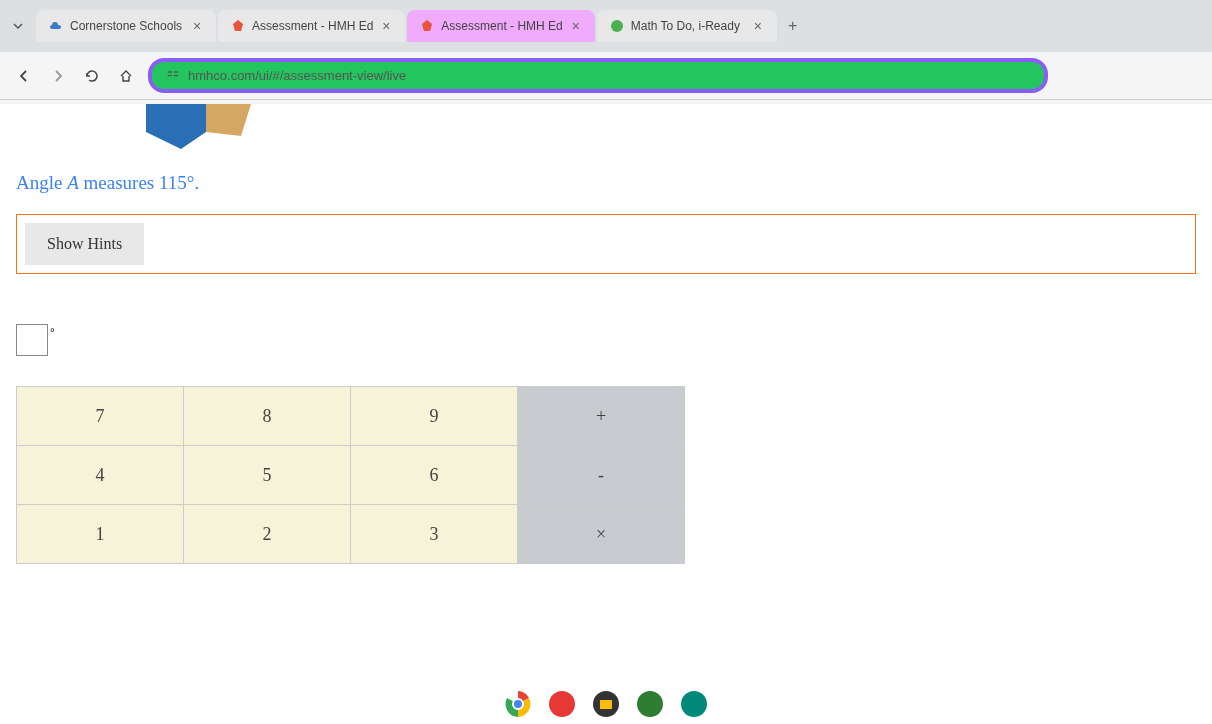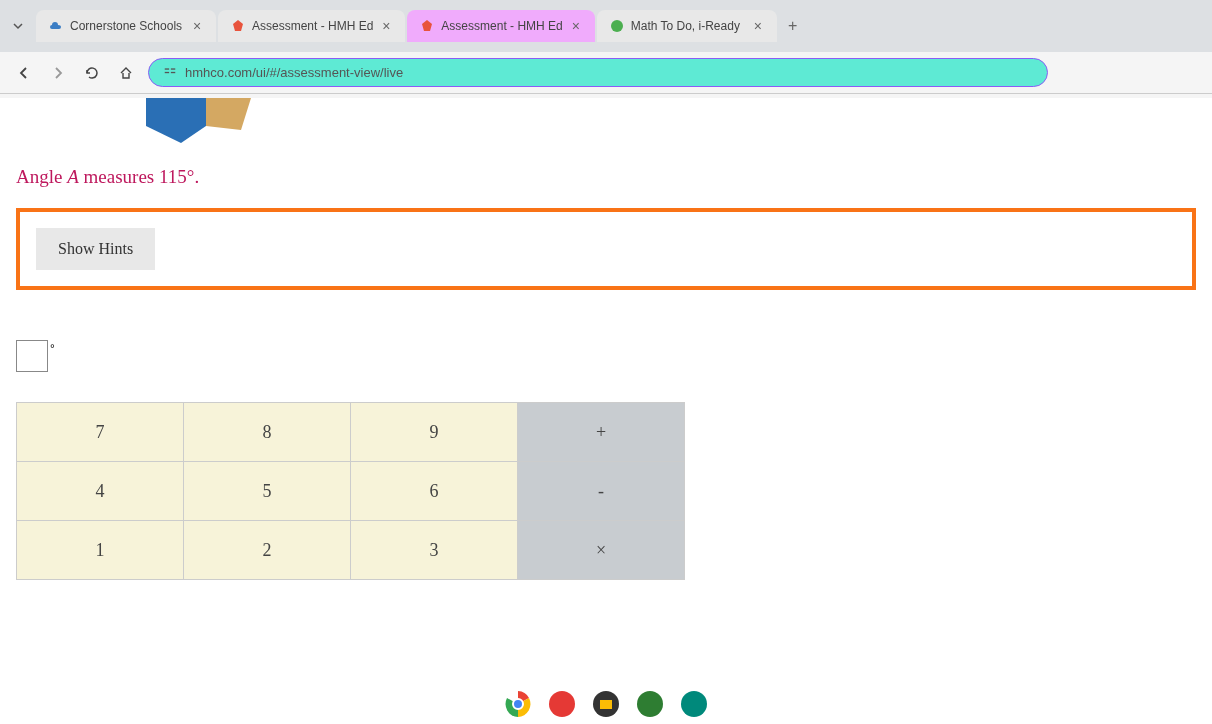--- a/index.html
+++ b/index.html
@@ -96,22 +96,22 @@
       height: 24px;
       display: flex;
       align-items: center;
       justify-content: center;
       color: #555;
       cursor: pointer;
       font-size: 16px;
     }
     .address-bar {
       flex: 1;
-      background: #5eead4;
-      border: 1px solid #8b5cf6;
+      background: #22c55e;
+      border: 4px solid #8b5cf6;
       border-radius: 16px;
       padding: 5px 14px;
       display: flex;
       align-items: center;
       font-size: 13px;
       color: #555;
       max-width: 900px;
     }
     .site-info {
       margin-right: 8px;
@@ -121,31 +121,31 @@
       background: #fff;
       padding: 0 16px;
       height: calc(100% - 90px);
     }
     .figure-shape {
       margin-left: 130px;
       margin-top: 4px;
     }
     .question-text {
       font-size: 19px;
-      color: #be185d;
+      color: #3b82f6;
       margin: 14px 0;
       font-family: Georgia, serif;
     }
     .math-var {
       font-style: italic;
       font-family: 'Times New Roman', serif;
     }
     .hints-container {
-      border: 4px solid #f97316;
-      padding: 16px;
+      border: 1px solid #f97316;
+      padding: 8px;
       margin-top: 20px;
       margin-bottom: 50px;
     }
     .show-hints-btn {
       background: #e8e8e8;
       border: none;
       padding: 12px 22px;
       font-size: 16px;
       color: #333;
       cursor: pointer;

